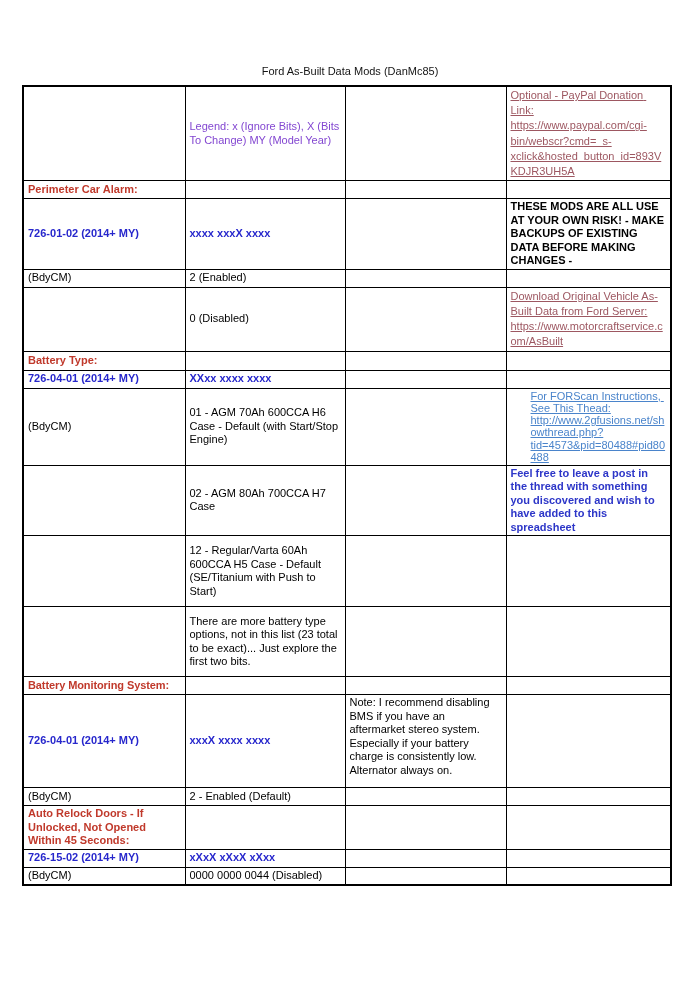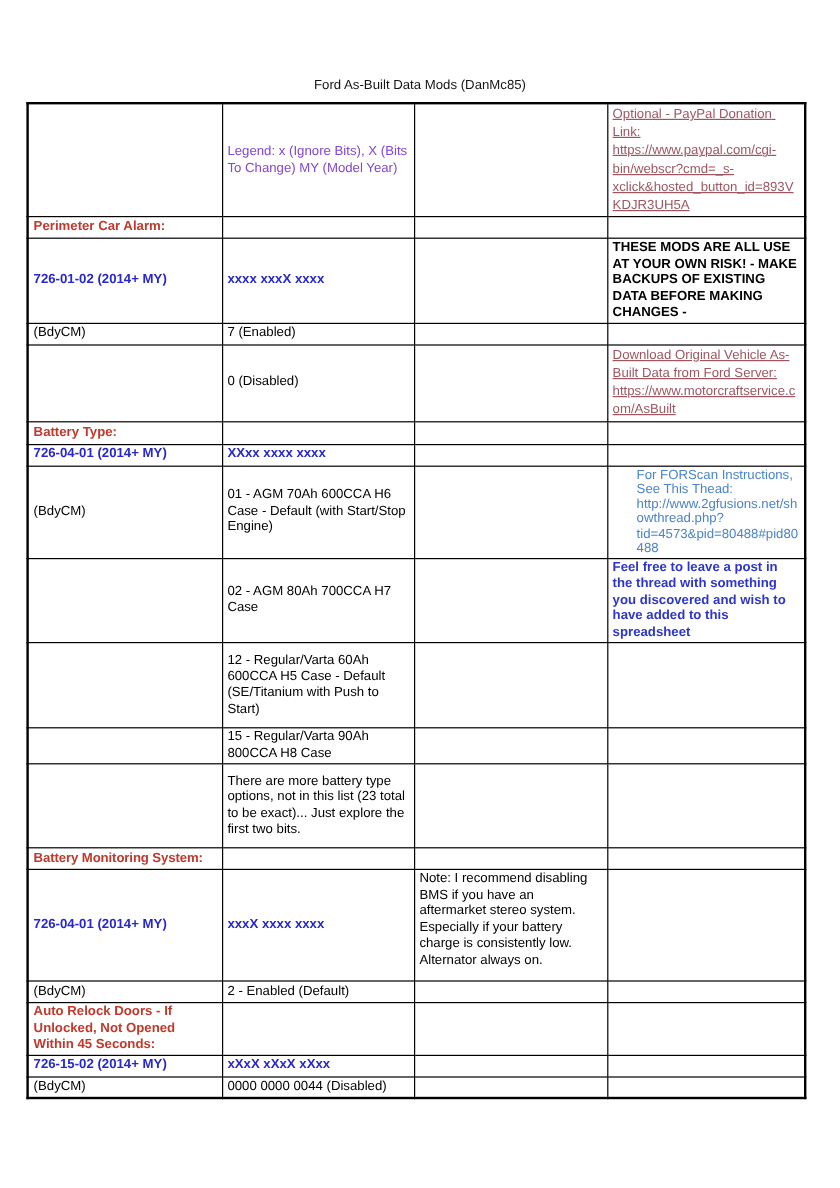--- a/index.html
+++ b/index.html
@@ -24,21 +24,21 @@
     overflow-wrap:anywhere;
     white-space:pre-wrap;
     overflow:hidden;
   }
   .top{vertical-align:top;}
   .red{color:#c0392b;font-weight:bold;}
   .blue{color:#2727cc;font-weight:bold;}
   .purple{color:#8347d1;font-weight:normal;}
   .b{font-weight:bold;}
   .mlink{color:#9d5761;text-decoration:underline;cursor:pointer;}
-  .blink{color:#4a84cb;cursor:pointer;padding-left:24px;}
+  .blink{color:#4a84cb;text-decoration:underline;cursor:pointer;padding-left:24px;}
   .feel{color:#2d36c8;font-weight:bold;}
   .lh15{line-height:15.2px;margin-top:20px;}
   .lh12{line-height:12.3px;}
   .oneline{white-space:nowrap;font-size:11px;letter-spacing:-0.1px;}
 </style>
 </head>
 <body>
 
 <div class="page">
 
@@ -70,21 +70,21 @@
 
       <tr style="height:61px">
         <td class="blue">726-01-02 (2014+ MY)</td>
         <td class="blue">xxxx xxxX xxxx</td>
         <td></td>
         <td class="b top">THESE MODS ARE ALL USE AT YOUR OWN RISK! - MAKE BACKUPS OF EXISTING DATA BEFORE MAKING CHANGES -</td>
       </tr>
 
       <tr style="height:18px">
         <td>(BdyCM)</td>
-        <td>7 (Enabled)</td>
+        <td>2 (Enabled)</td>
         <td></td>
         <td></td>
       </tr>
 
       <tr style="height:62px">
         <td></td>
         <td>0 (Disabled)</td>
         <td></td>
         <td class="mlink top lh15">Download Original Vehicle As-Built Data from Ford Server:
 https://www.motorcraftservice.com/AsBuilt</td>
@@ -119,26 +119,20 @@
         <td class="feel top">Feel free to leave a post in the thread with something you discovered and wish to have added to this spreadsheet</td>
       </tr>
 
       <tr style="height:71px">
         <td></td>
         <td>12 - Regular/Varta 60Ah 600CCA H5 Case - Default (SE/Titanium with Push to Start)</td>
         <td></td>
         <td></td>
       </tr>
 
-      <tr style="height:29px">
-        <td></td>
-        <td>15 - Regular/Varta 90Ah 800CCA H8 Case</td>
-        <td></td>
-        <td></td>
-      </tr>
 
       <tr style="height:70px">
         <td></td>
         <td>There are more battery type options, not in this list (23 total to be exact)... Just explore the first two bits.</td>
         <td></td>
         <td></td>
       </tr>
 
       <tr style="height:18px">
         <td class="red oneline">Battery Monitoring System:</td>

